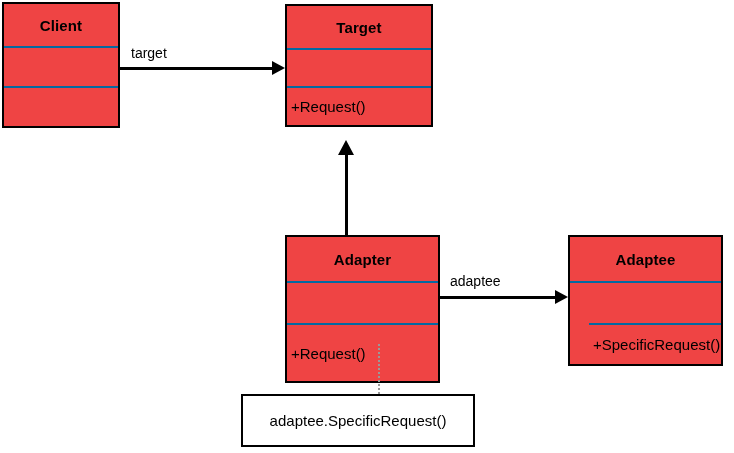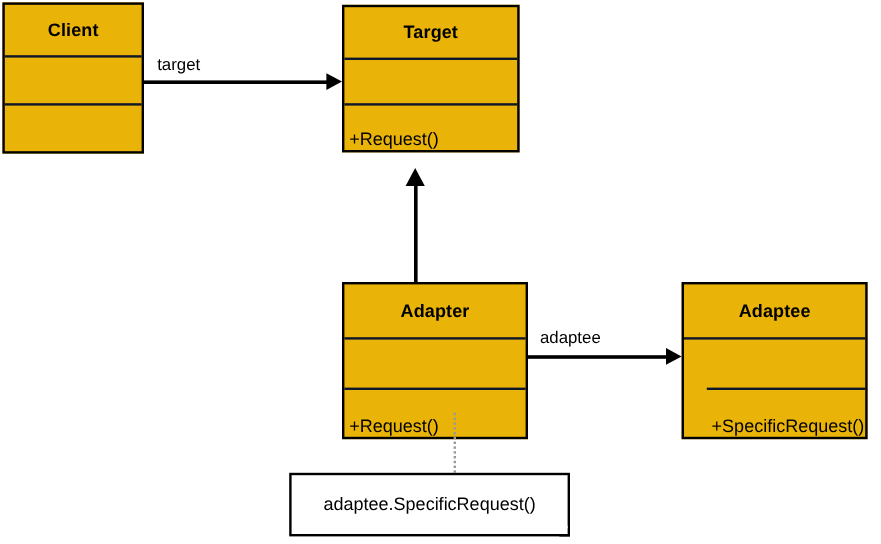--- a/index.html
+++ b/index.html
@@ -15,34 +15,33 @@
     width: 734px;
     height: 453px;
     background: #ffffff;
     overflow: hidden;
   }
 
   
   .uml-class {
     position: absolute;
     box-sizing: border-box;
-    background: #eab308;
+    background: #ef4444;
     border: 2px solid #000000;
     display: flex;
     flex-direction: column;
   }
   .uml-compartment {
     box-sizing: border-box;
     display: flex;
     align-items: center;
     position: relative;
   }
   .uml-compartment.divided {
-    border-top: 2px solid #0f172a;
-    align-items: flex-end;
+    border-top: 2px solid #0369a1;
   }
   .uml-name {
     justify-content: center;
     font-weight: bold;
     font-size: 15px;
     color: #000000;
     letter-spacing: 0.1px;
   }
   .uml-ops {
     justify-content: flex-start;
@@ -143,21 +142,21 @@
       <span>Target</span>
     </div>
     <div class="uml-compartment uml-attrs divided" style="height:38px;">
       <span></span>
     </div>
     <div class="uml-compartment uml-ops divided" style="flex:1;">
       <span>+Request()</span>
     </div>
   </div>
 
-  <div class="uml-class" style="left:285px; top:235px; width:155px; height:131px;">
+  <div class="uml-class" style="left:285px; top:235px; width:155px; height:148px;">
     <div class="uml-compartment uml-name" style="height:44px;">
       <span>Adapter</span>
     </div>
     <div class="uml-compartment uml-attrs divided" style="height:42px;">
       <span></span>
     </div>
     <div class="uml-compartment uml-ops divided" style="flex:1;">
       <span>+Request()</span>
     </div>
   </div>

